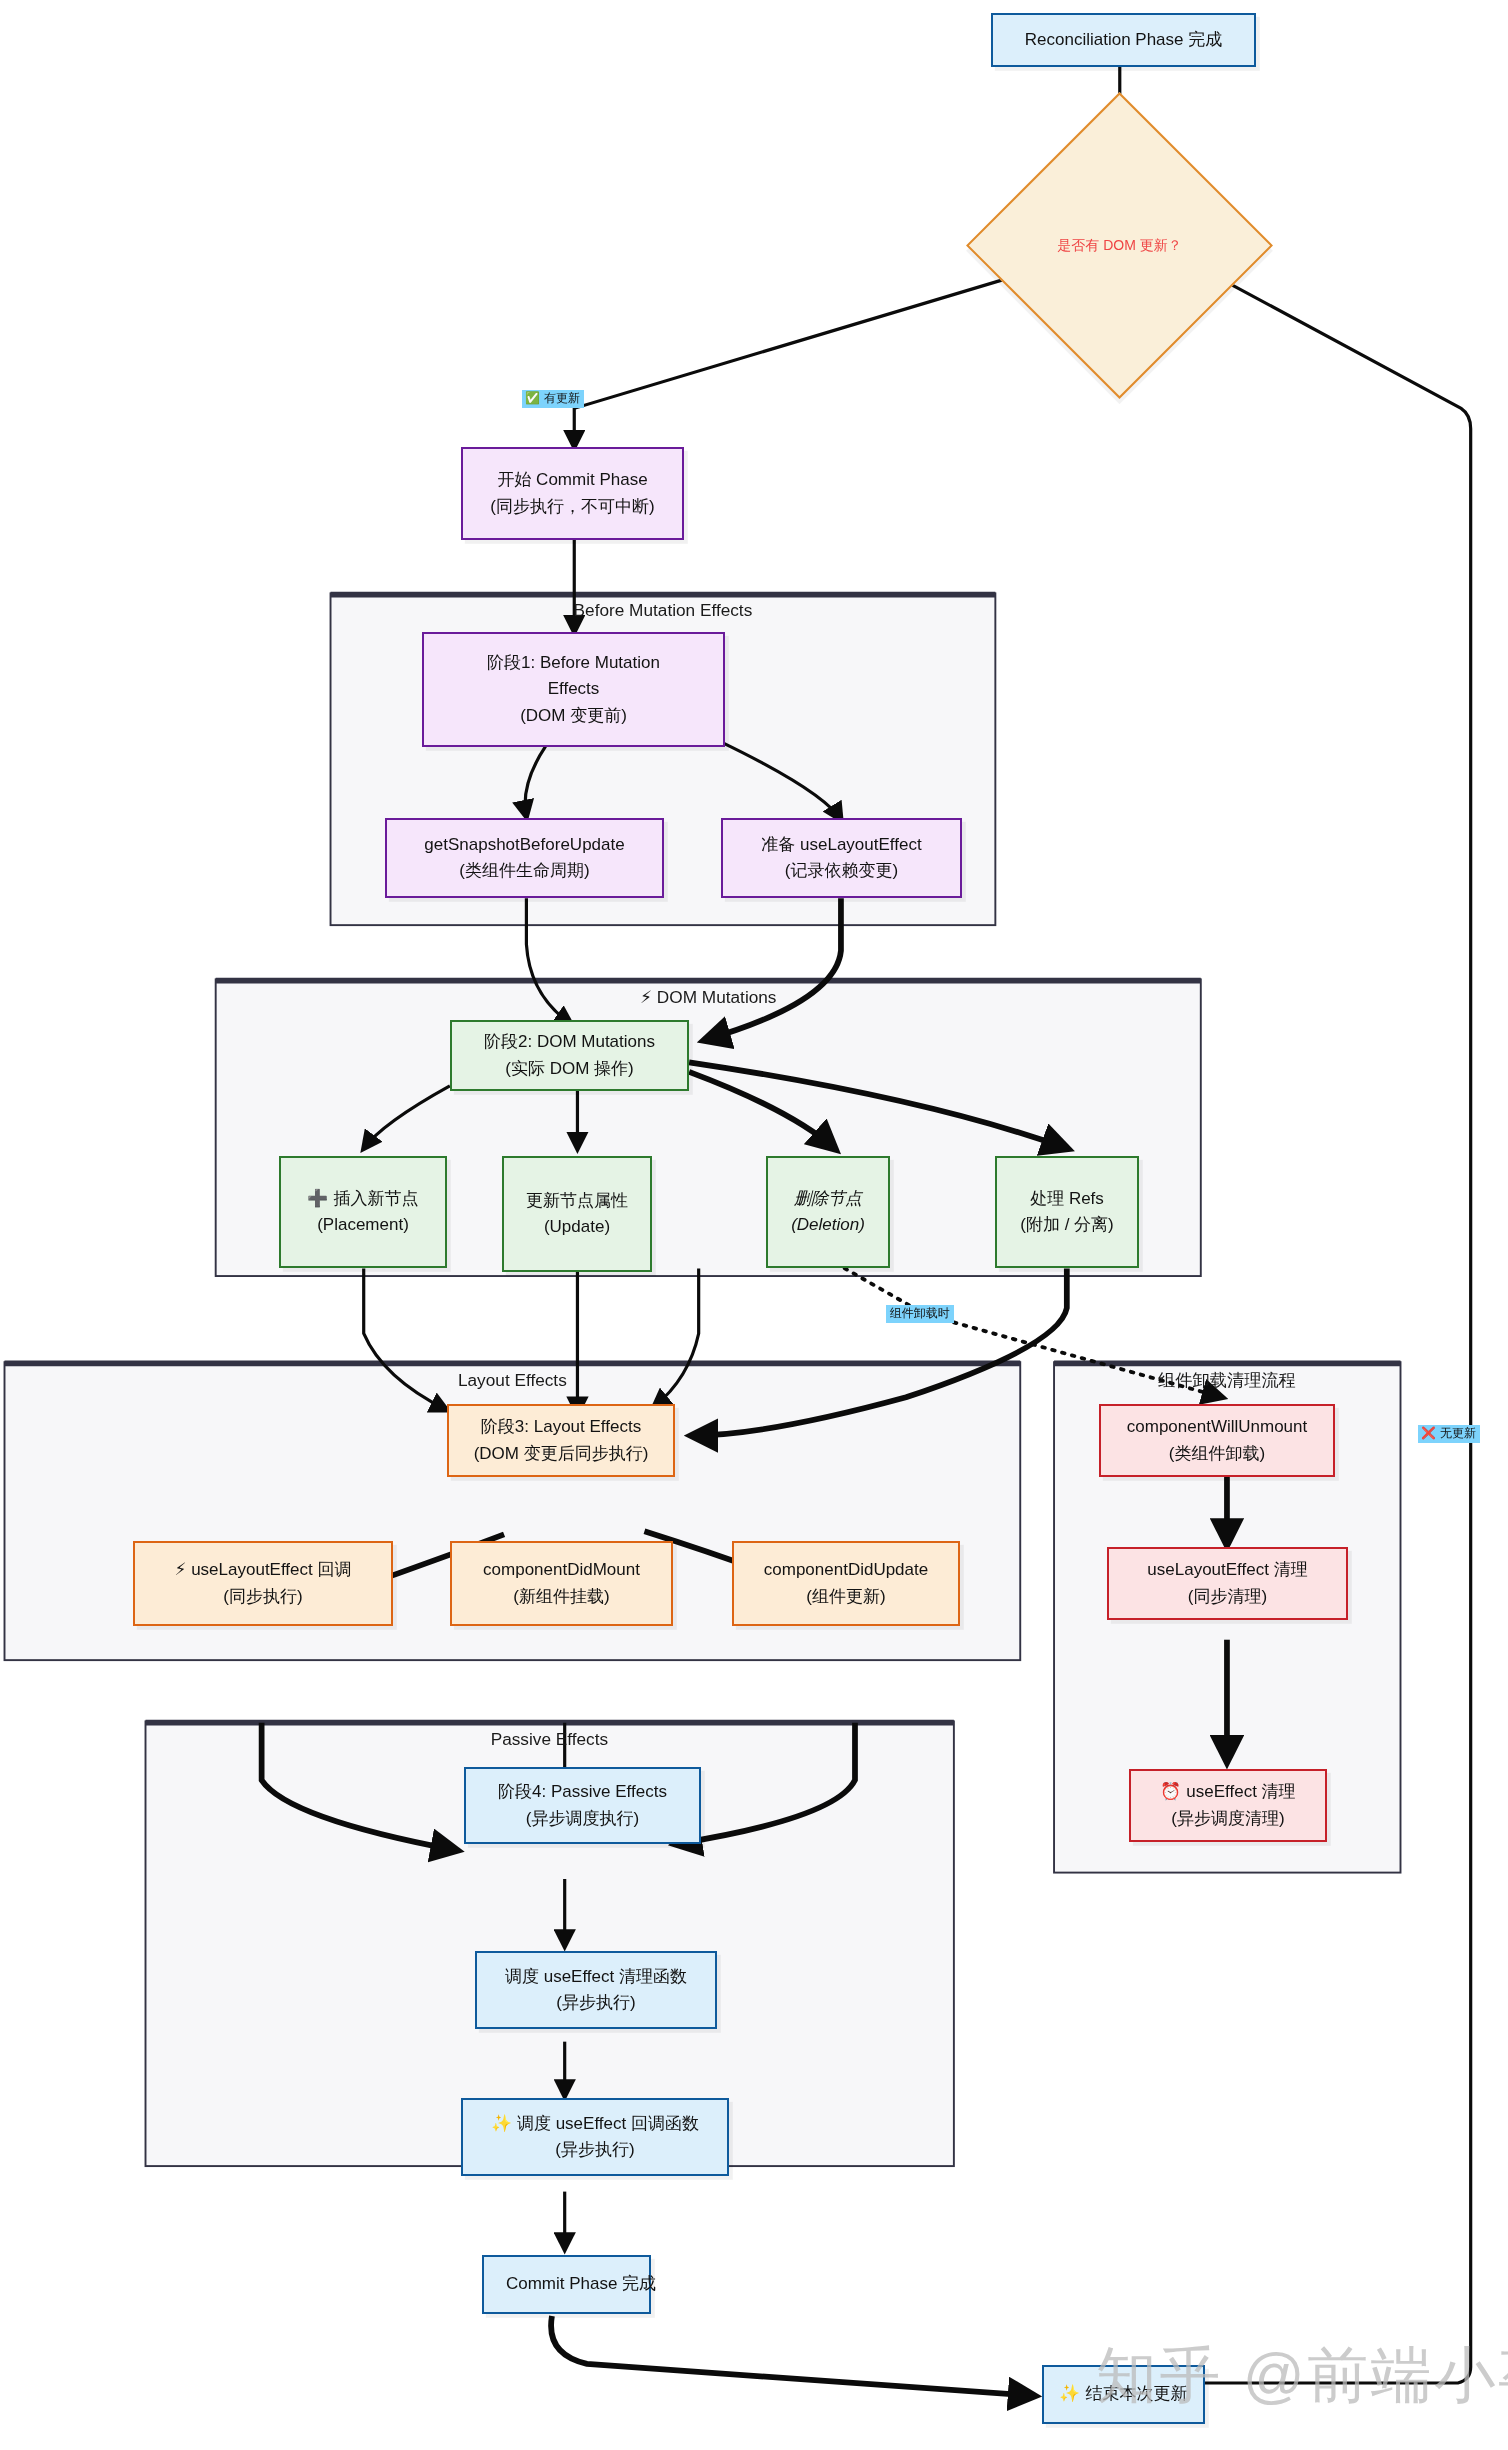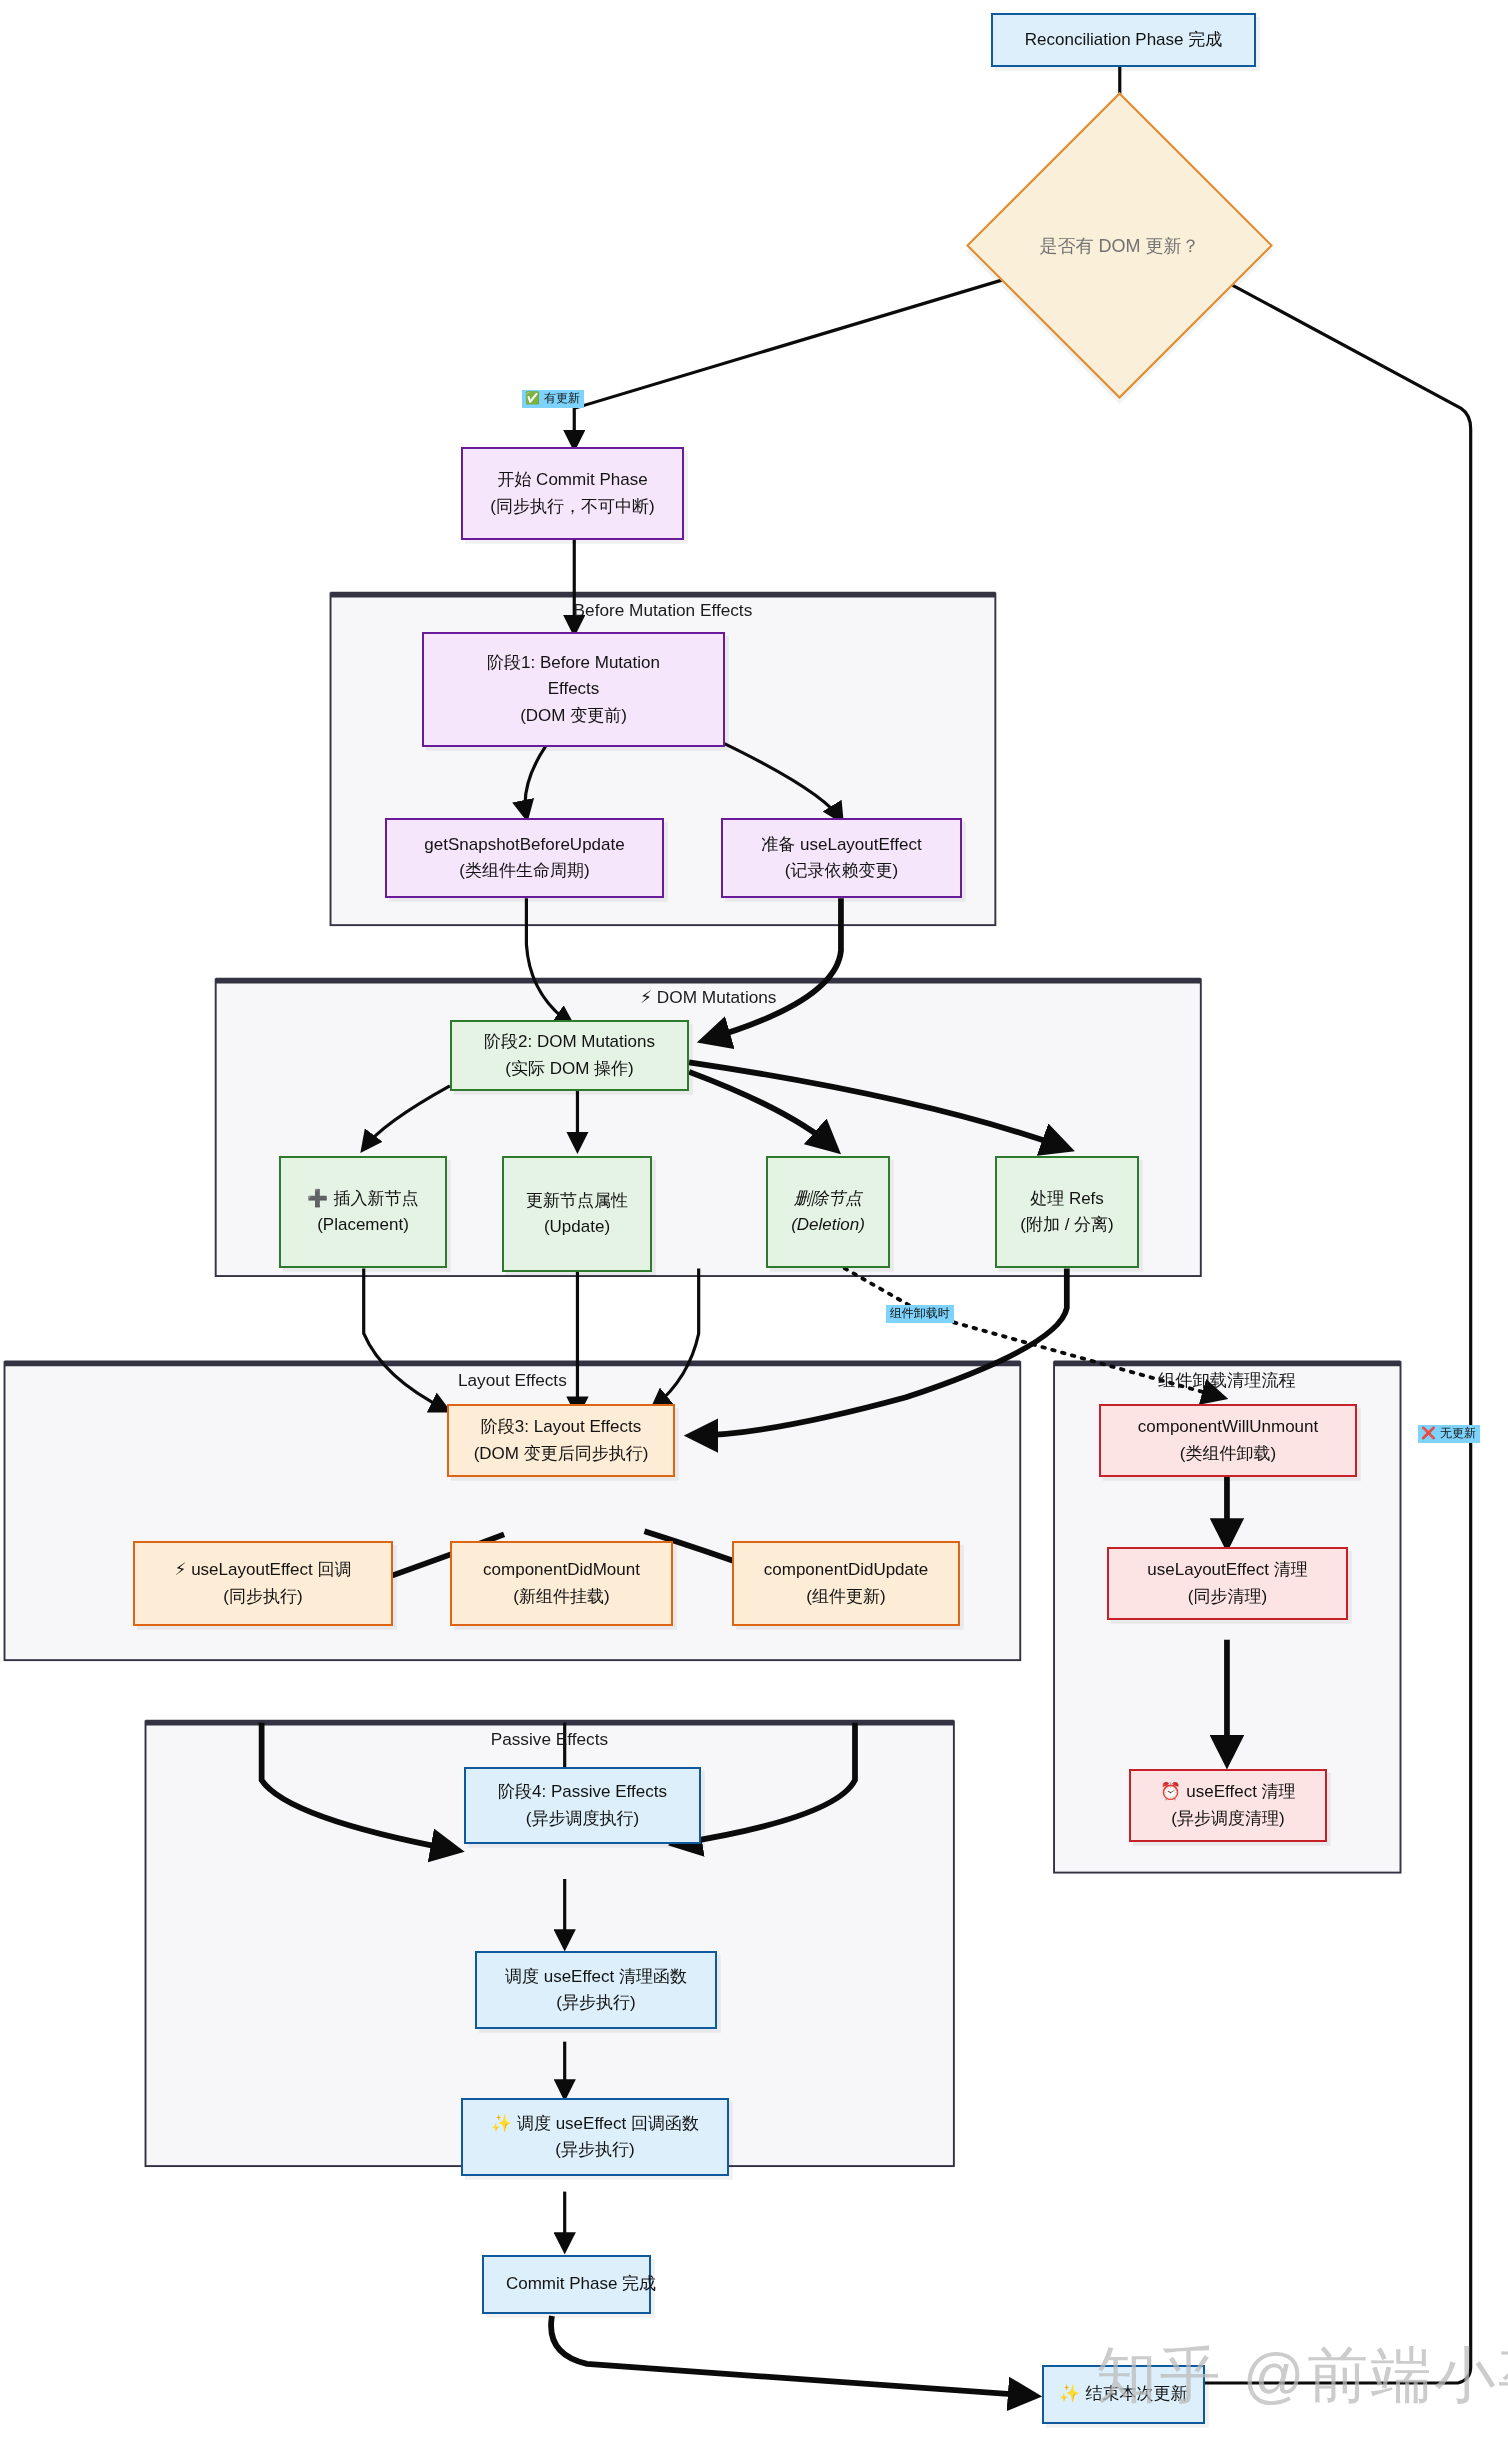--- a/index.html
+++ b/index.html
@@ -89,22 +89,22 @@
     width: 100%; height: 100%;
     background: #faefd9;
     border: 2.6px solid #e08b2c;
     transform: rotate(45deg);
     box-sizing: border-box;
     box-shadow: 3.8px 3.8px 0 rgba(0,0,0,0.05);
   }
   .diamond-text {
     position: relative;
     z-index: 3;
-    font-size: 18px;
-    color: #737373;
+    font-size: 14px;
+    color: #ef4444;
     white-space: nowrap;
   }
   .edge-label {
     position: absolute;
     background: #7dd3fc;
     color: #141414;
     font-size: 12px;
     padding: 1.3px 3.8px;
     white-space: nowrap;
     line-height: 1.25;
@@ -305,21 +305,21 @@
 
   <div class="node-box n-blue" style="left:461px; top:2098px; width:268px; height:78px;">
     <span class="ln">✨ 调度 useEffect 回调函数</span>
     <span class="ln">(异步执行)</span>
   </div>
 
   <div class="node-box n-blue" style="left:482px; top:2255px; width:169px; height:59px;padding-left:29px;">
     <span class="ln">Commit Phase 完成</span>
   </div>
 
-  <div class="node-box n-red" style="left:1099px; top:1404px; width:258px; height:73px;">
+  <div class="node-box n-red" style="left:1099px; top:1404px; width:236px; height:73px;">
     <span class="ln">componentWillUnmount</span>
     <span class="ln">(类组件卸载)</span>
   </div>
 
   <div class="node-box n-red" style="left:1107px; top:1547px; width:241px; height:73px;">
     <span class="ln">useLayoutEffect 清理</span>
     <span class="ln">(同步清理)</span>
   </div>
 
   <div class="node-box n-red" style="left:1129px; top:1769px; width:198px; height:73px;">

